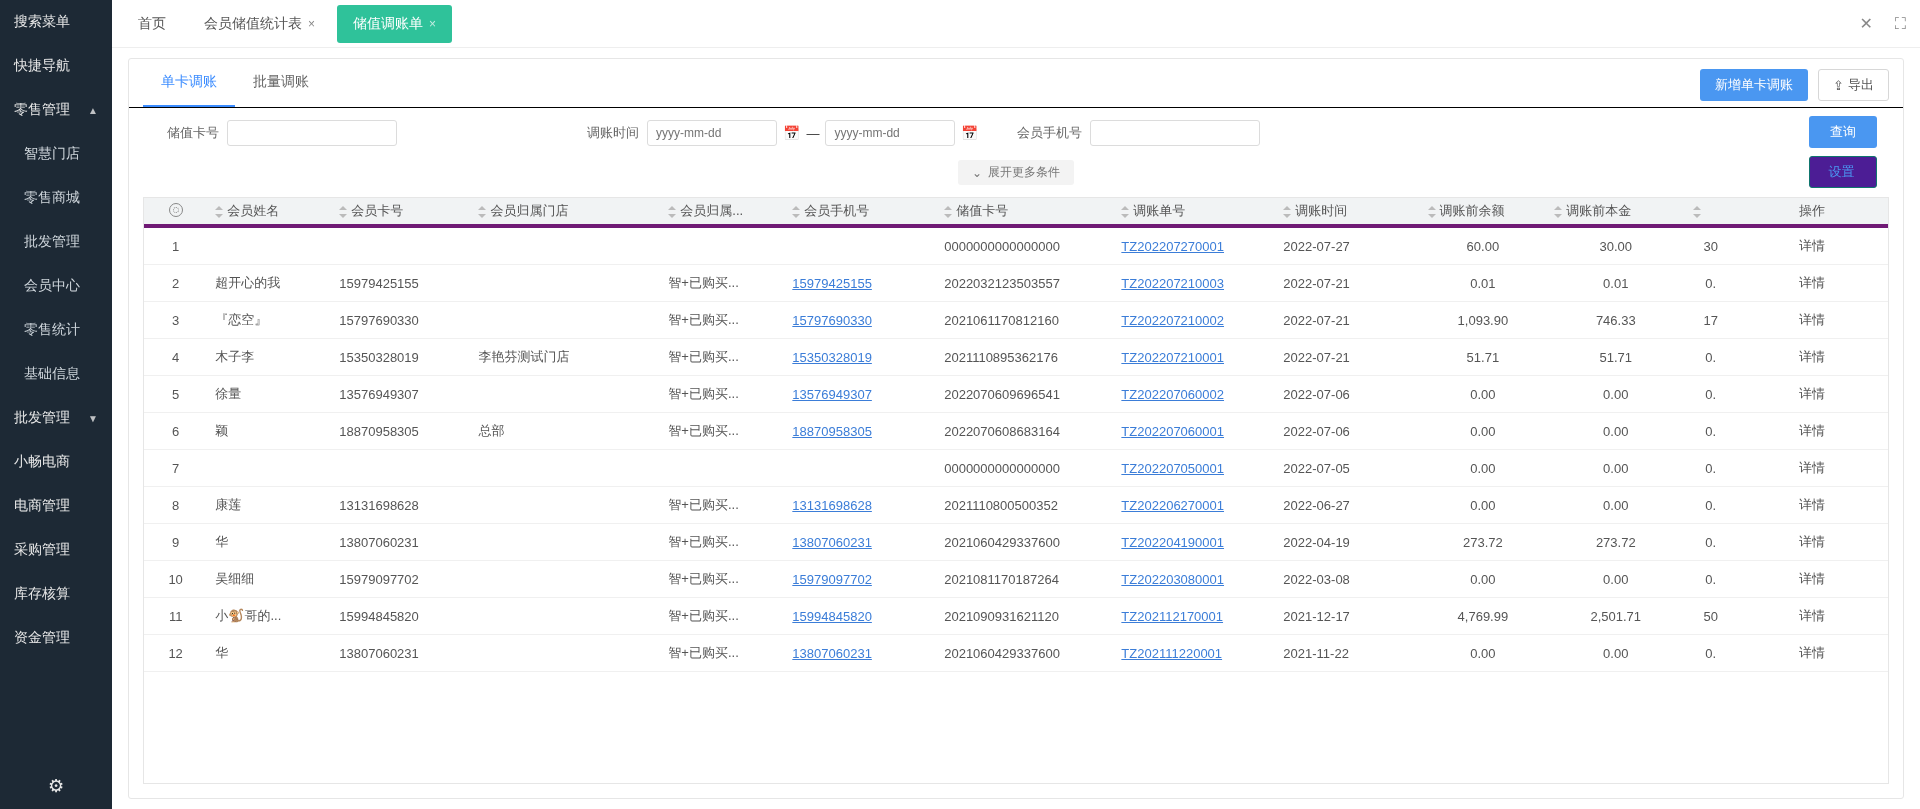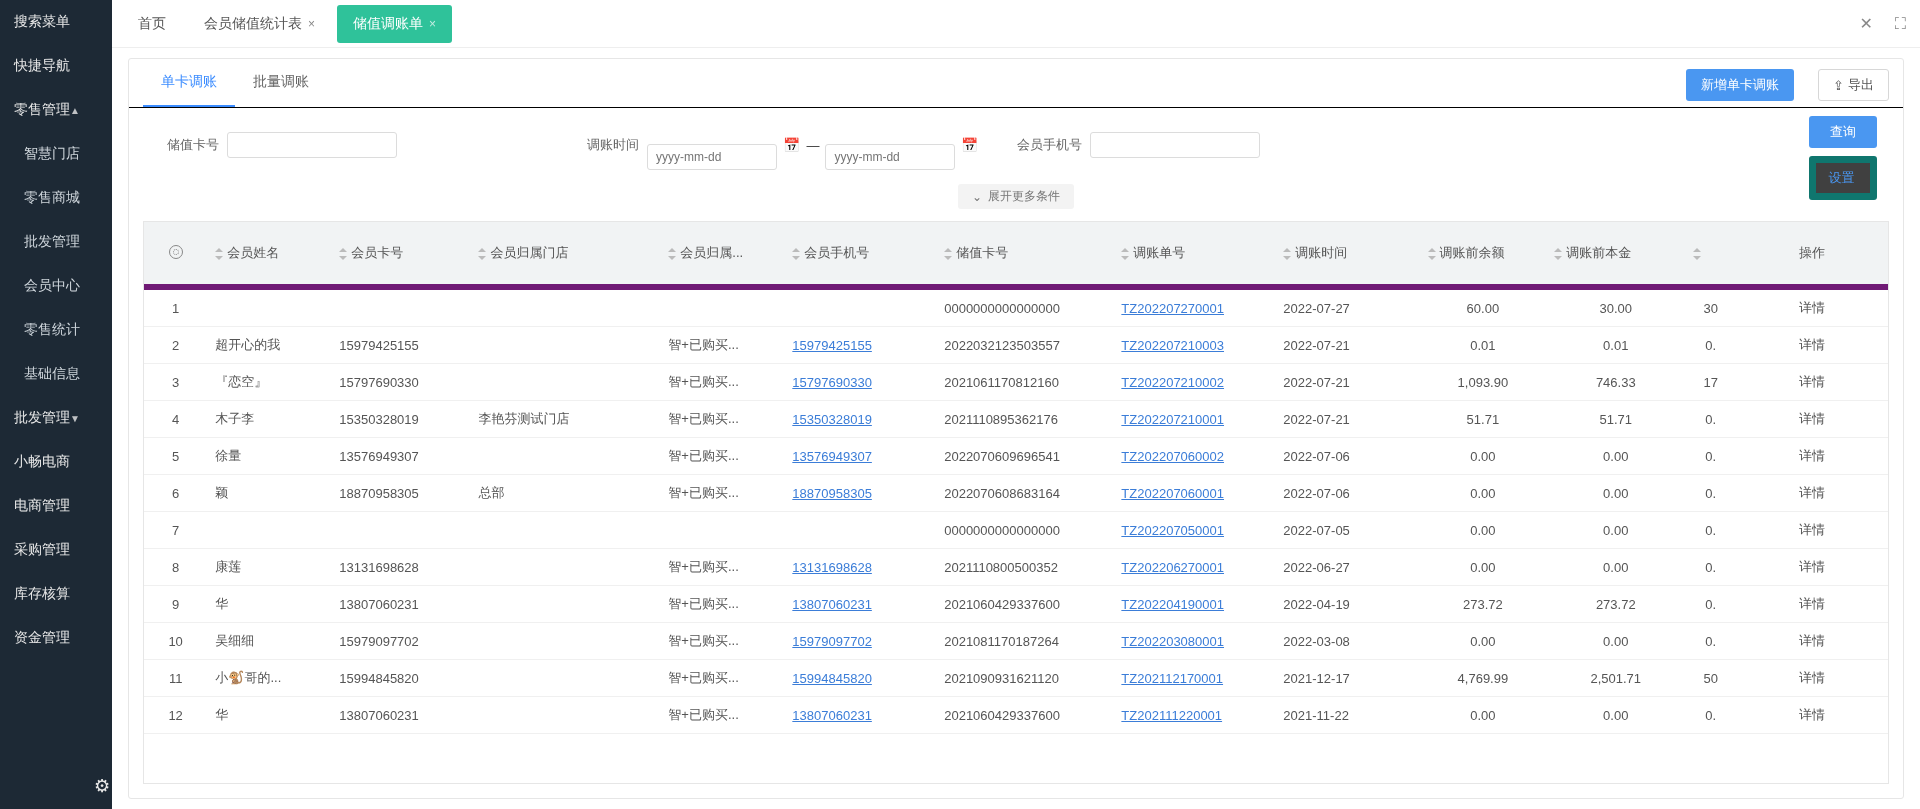--- a/index.html
+++ b/index.html
@@ -1,60 +1,60 @@
 <!DOCTYPE html>
 <html><head>
 <meta charset="utf-8">
 <style>
 * { margin:0; padding:0; box-sizing:border-box; }
 body { font-family:"Microsoft YaHei","PingFang SC",sans-serif; font-size:13px; color:#333; background:#fff; overflow:hidden; }
 .app { display:flex; height:809px; width:1920px; }
 
 
-.sidebar { width:112px; background:#1d2935; color:#e8e8e8; display:flex; flex-direction:row; flex-shrink:0; }
+.sidebar { width:112px; background:#1d2935; color:#e8e8e8; display:flex; flex-direction:column; flex-shrink:0; }
 .side-item { padding:13px 14px; cursor:pointer; font-size:14px; display:flex; align-items:center; justify-content:space-between; }
 .side-item.sub { padding-left:24px; color:#cfd6dc; }
 .side-item .arrow { font-size:10px; opacity:.8; }
 .side-foot { margin-top:auto; padding:12px 0; text-align:center; font-size:18px; }
 
 
 .main { flex:1; display:flex; flex-direction:column; min-width:0; }
 .tabs { display:flex; align-items:center; padding:0 10px; height:48px; border-bottom:1px solid #eee; gap:6px; }
 .tab { padding:10px 16px; font-size:14px; color:#555; border-radius:3px; display:flex; align-items:center; gap:6px; cursor:pointer; }
 .tab.active { background:#2fc29a; color:#fff; }
 .tab .close { font-size:12px; opacity:.7; }
 .tabs-right { margin-left:auto; display:flex; gap:14px; align-items:center; font-size:16px; color:#888; }
 .icon-btn { cursor:pointer; padding:4px; }
 
 .panel { margin:10px 16px; border:1px solid #e6e6e6; border-radius:3px; flex:1; display:flex; flex-direction:column; min-height:0; }
 
 .subtabs { display:flex; border-bottom:1px solid #000000; padding:0 14px; align-items:flex-end; position:relative; }
 .subtab { padding:14px 18px; font-size:14px; color:#666; cursor:pointer; border-bottom:2px solid transparent; }
 .subtab.active { color:#3b8cff; border-bottom-color:#3b8cff; }
-.subtab-actions { position:absolute; right:14px; top:10px; display:flex; gap:24px; align-items:center; }
+.subtab-actions { position:absolute; right:14px; top:10px; display:flex; gap:10px; align-items:center; }
 .btn { padding:6px 14px; border-radius:3px; font-size:13px; cursor:pointer; border:1px solid transparent; }
 .btn-primary { background:#4a97f1; color:#fff; }
 .btn-outline { background:#fff; border:1px solid #d7d7d7; color:#555; display:flex; align-items:center; gap:4px; }
-.btn-blue-outline { background:#404040; border:7px solid #0f766e; color:#4a97f1;padding-left:11px; }
+.btn-blue-outline { background:#4c1d95; border:1px solid #0f766e; color:#4a97f1;padding-left:11px; }
 
 .filters { padding:12px 26px 0; display:flex; flex-direction:column; gap:8px; position:relative; }
 .filter-row { display:flex; align-items:center; gap:18px; flex-wrap:wrap; }
 .fgroup { display:flex; align-items:center; gap:8px; }
 .flabel { color:#666; font-size:13px; min-width:64px; text-align:right; }
 .finput { border:1px solid #dcdcdc; border-radius:3px; padding:5px 8px; font-size:12px; color:#555; width:170px; }
-.date-input { width:130px;margin-top:24px; }
+.date-input { width:130px; }
 .date-wrap { display:flex; align-items:center; gap:6px; }
 .cal-icon { color:#4a97f1; font-size:14px; }
 .filter-actions { position:absolute; right:26px; top:8px; display:flex; flex-direction:column; gap:8px; }
 .expand-bar { text-align:center; padding:6px 0; }
 .expand-btn { display:inline-flex; align-items:center; gap:6px; background:#f3f3f3; border-radius:3px; padding:4px 14px; color:#777; font-size:12px; cursor:pointer; }
 
 .table-wrap { margin:6px 14px 14px; border:1px solid #e6e6e6; flex:1; overflow:hidden; display:flex; flex-direction:column; min-height:0; }
 table { width:100%; border-collapse:collapse; table-layout:fixed; }
-thead th { background:#f1f3f4; font-weight:normal; color:#555; font-size:13px; padding:22px 8px; text-align:left; border-bottom:6px solid #701a75; white-space:nowrap; overflow:hidden; text-overflow:ellipsis; }
+thead th { background:#f1f3f4; font-weight:normal; color:#555; font-size:13px; padding:4px 8px; text-align:left; border-bottom:4px solid #701a75; white-space:nowrap; overflow:hidden; text-overflow:ellipsis; }
 tbody td { padding:9px 8px; border-bottom:1px solid #f0f0f0; font-size:13px; color:#555; white-space:nowrap; overflow:hidden; text-overflow:ellipsis; }
 .sort-ic { display:inline-block; vertical-align:middle; margin-right:4px; width:8px; height:12px; position:relative; }
 .sort-ic::before, .sort-ic::after { content:""; position:absolute; left:0; border-left:4px solid transparent; border-right:4px solid transparent; }
 .sort-ic::before { top:0; border-bottom:4px solid #bbb; }
 .sort-ic::after { bottom:0; border-top:4px solid #bbb; }
 .gear-ic { display:inline-block; width:14px; height:14px; border:1.5px solid #888; border-radius:50%; position:relative; }
 .gear-ic::after { content:""; position:absolute; inset:3px; border:1.5px dotted #888; border-radius:50%; }
 .link { color:#3b7dd8; text-decoration:underline; cursor:pointer; }
 .op-link { color:#555; cursor:pointer; }
 .num { text-align:center; }

